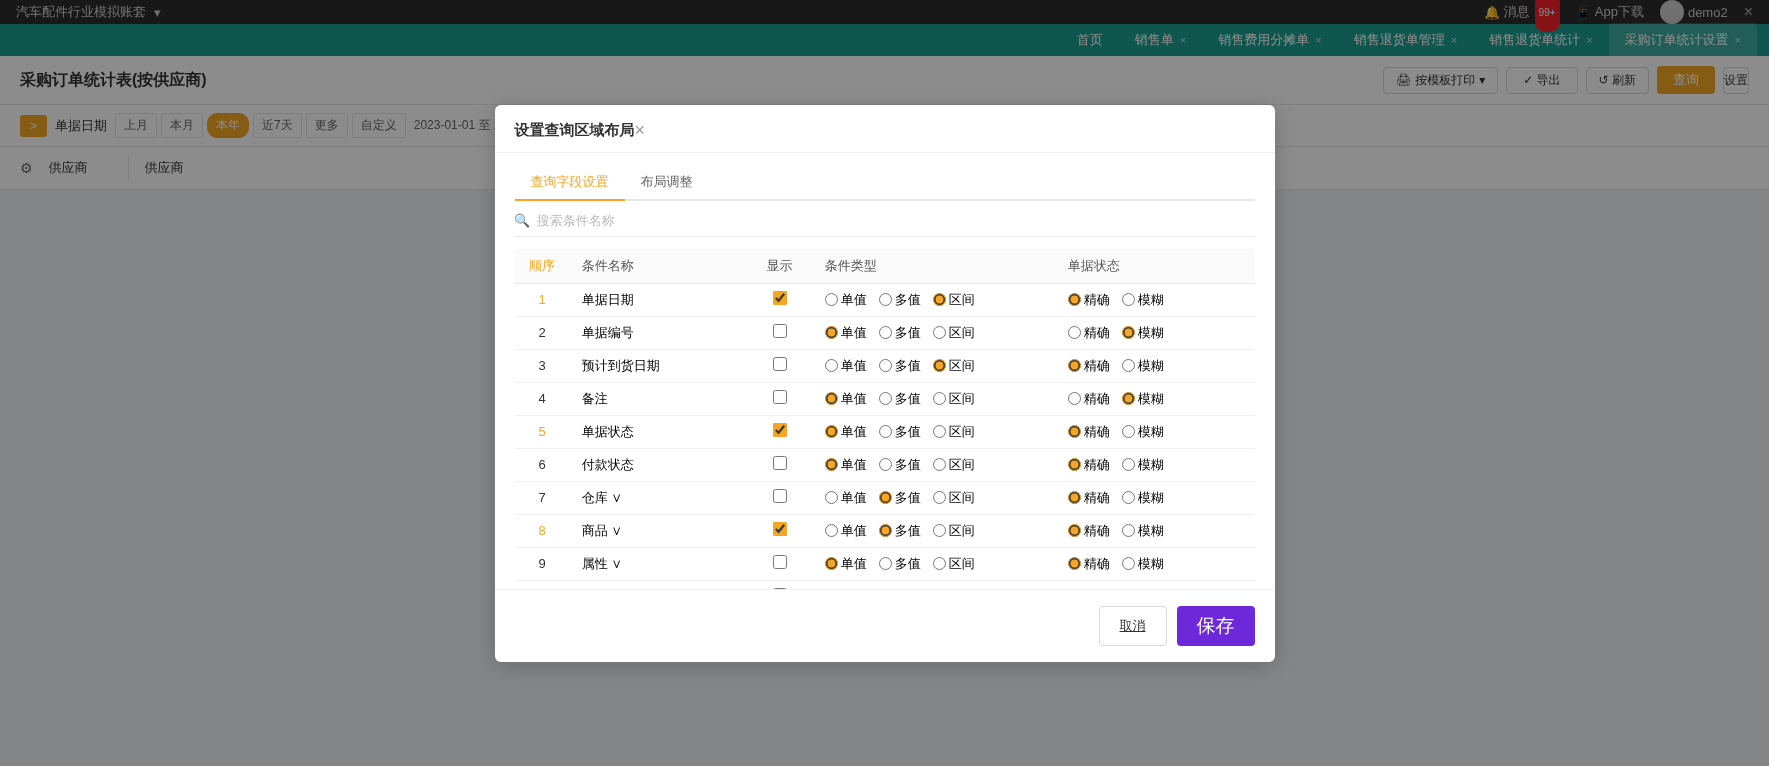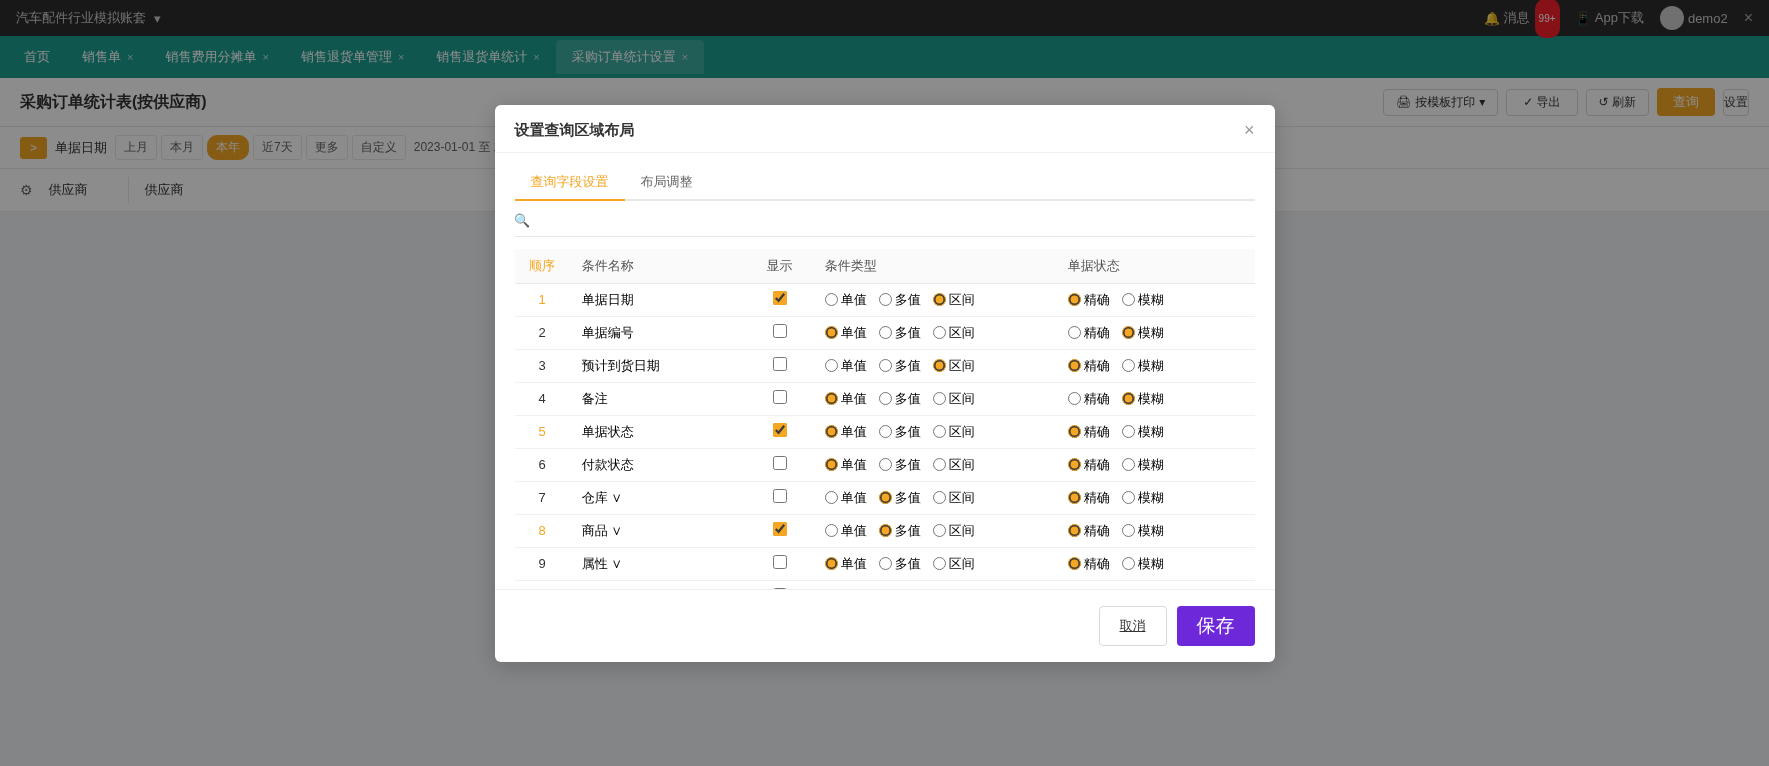--- a/index.html
+++ b/index.html
@@ -1,40 +1,41 @@
 <!DOCTYPE html>
 <html><head>
   <meta charset="utf-8">
   <style>
     * { box-sizing: border-box; margin: 0; padding: 0; }
     body { font-family: "Microsoft YaHei", Arial, sans-serif; font-size: 13px; background: #f0f2f5; }
 
     
     .top-bar {
       background: #2d2d2d;
-      height: 36px;
+      height: 24px;
       display: flex;
       align-items: center;
       justify-content: space-between;
       padding: 0 16px;
       color: #fff;
     }
     .top-bar-left { font-size: 13px; color: #ccc; display: flex; align-items: center; gap: 8px; }
     .top-bar-right { display: flex; align-items: center; gap: 16px; font-size: 13px; color: #ccc; }
     .top-bar-right .badge { background: #f5222d; color: #fff; border-radius: 10px; font-size: 10px; padding: 14px 4px; margin-left: 2px; }
     .close-x { color: #aaa; font-size: 16px; cursor: pointer; }
 
     
     .nav-tabs {
       background: #1a9d8f;
-      height: 42px;
-      display: flex;
-      align-items: center;
-      padding: 0 4px 0 8px;
+      height: 32px;
+      display: flex;
+      align-items: center;
+      padding: 0 12px 0 8px;
       gap: 0;
+      justify-content: flex-end;
     }
     .nav-tab {
       padding: 8px 16px;
       color: #fff;
       font-size: 13px;
       cursor: pointer;
       white-space: nowrap;
       display: flex;
       align-items: center;
       gap: 4px;
@@ -110,21 +111,20 @@
       max-height: 680px;
       box-shadow: 0 4px 24px rgba(0,0,0,0.2);
       display: flex;
       flex-direction: column;
     }
     .modal-header {
       padding: 16px 20px 12px;
       border-bottom: 1px solid #f0f0f0;
       display: flex;
       align-items: center;
-      justify-content: space-between;
     }
     .modal-title { font-size: 15px; font-weight: bold; color: #333; }
     .modal-close { cursor: pointer; color: #999; font-size: 18px; line-height: 1; }
     .modal-body { flex: 1; overflow: hidden; display: flex; flex-direction: column; padding: 0 20px; }
 
     
     .modal-tabs { display: flex; gap: 0; border-bottom: 2px solid #e8e8e8; margin-bottom: 12px; padding-top: 12px; }
     .modal-tab { padding: 8px 16px; cursor: pointer; font-size: 13px; color: #666; border-bottom: 2px solid transparent; margin-bottom: -2px; }
     .modal-tab.active { color: #f5a623; border-bottom-color: #f5a623; font-weight: 500; }
 
@@ -284,20 +284,21 @@
 
     <div class="modal-body">
 
       <div class="modal-tabs">
         <div class="modal-tab active">查询字段设置</div>
         <div class="modal-tab">布局调整</div>
       </div>
 
       <div class="modal-search">
         <span class="modal-search-icon">🔍</span>
+        <input type="text" placeholder="搜索条件名称" style="">
       </div>
 
       <div class="table-scroll">
         <table class="settings-table">
           <thead>
             <tr>
               <th class="col-order">顺序</th>
               <th class="col-name">条件名称</th>
               <th class="col-display">显示</th>
               <th class="col-type">条件类型</th>

